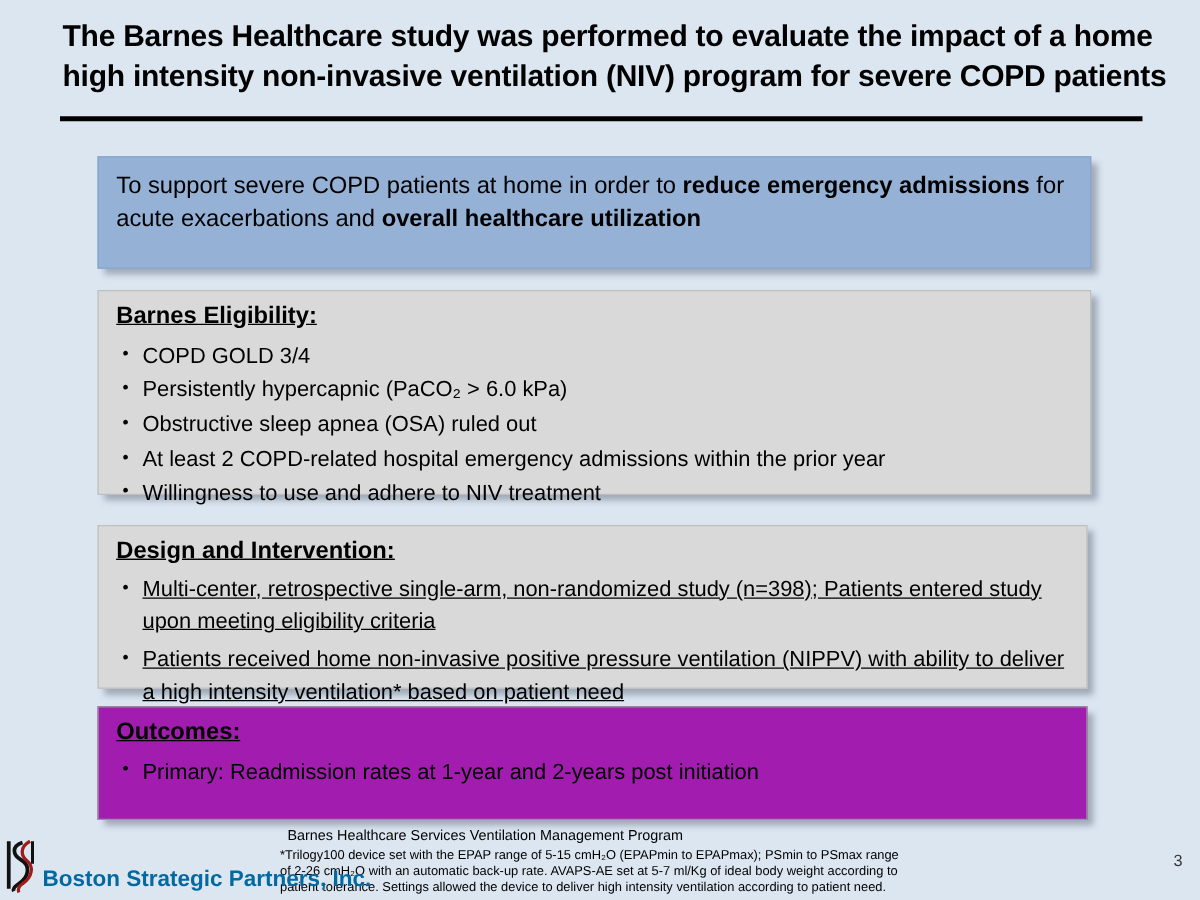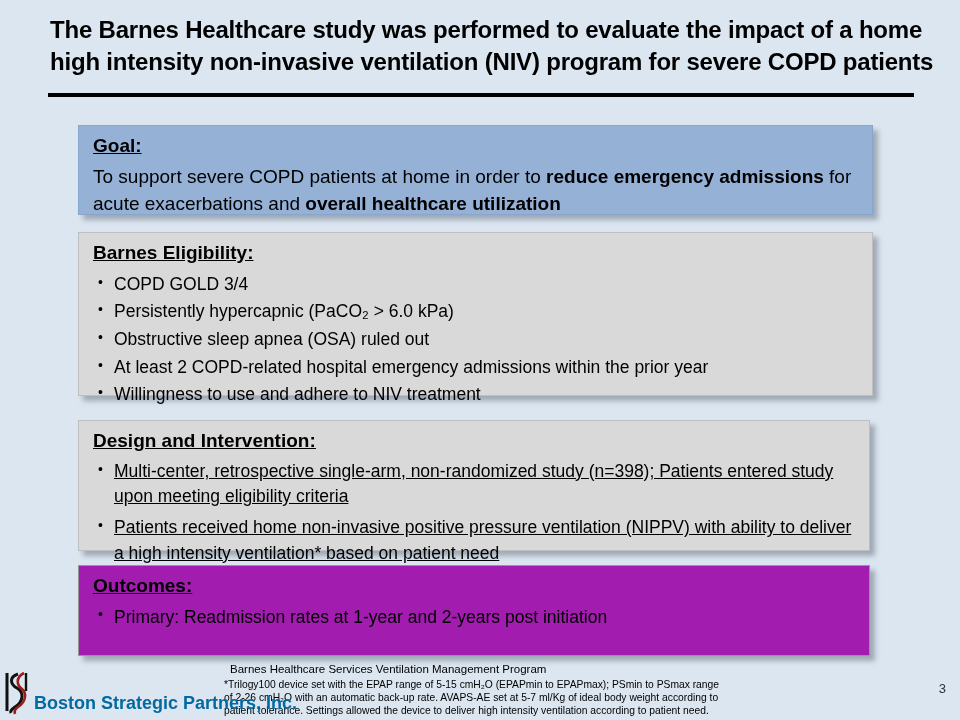--- a/index.html
+++ b/index.html
@@ -58,21 +58,20 @@
 </style>
 </head>
 <body>
 
 <div class="slide">
 
   <div class="title">The Barnes Healthcare study was performed to evaluate the impact of a home high intensity non-invasive ventilation (NIV) program for severe COPD patients</div>
   <div class="divider"></div>
 
   <div class="box goal-box">
-    <h2>Goal:</h2>
     <div class="goal-body">
       <span>To support severe COPD patients at home in order to </span><span class="bold-seg">reduce emergency admissions</span><span> for acute exacerbations and </span><span class="bold-seg">overall healthcare utilization</span>
     </div>
   </div>
 
   <div class="box elig-box">
     <h2>Barnes Eligibility:</h2>
     <ul class="bullets">
       <li>COPD GOLD 3/4</li>
       <li>Persistently hypercapnic (PaCO₂ &gt; 6.0 kPa)</li>

